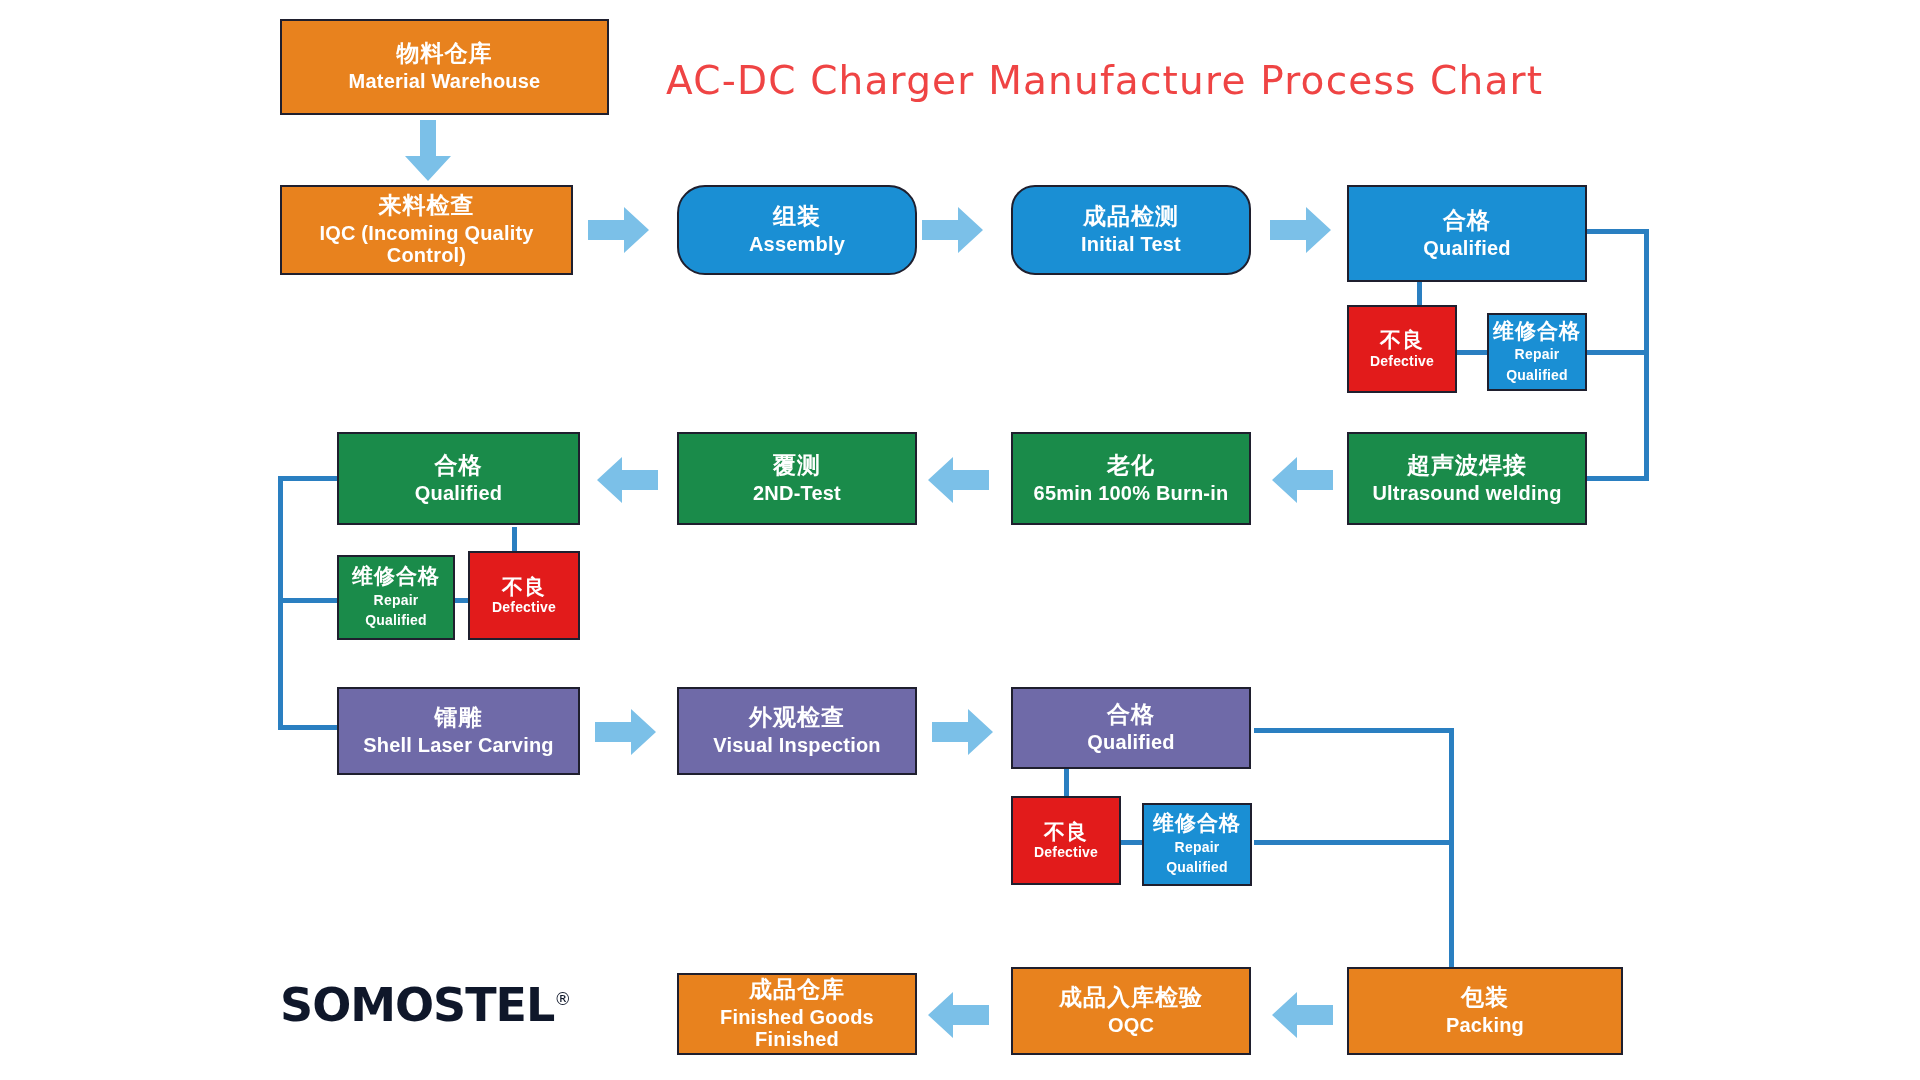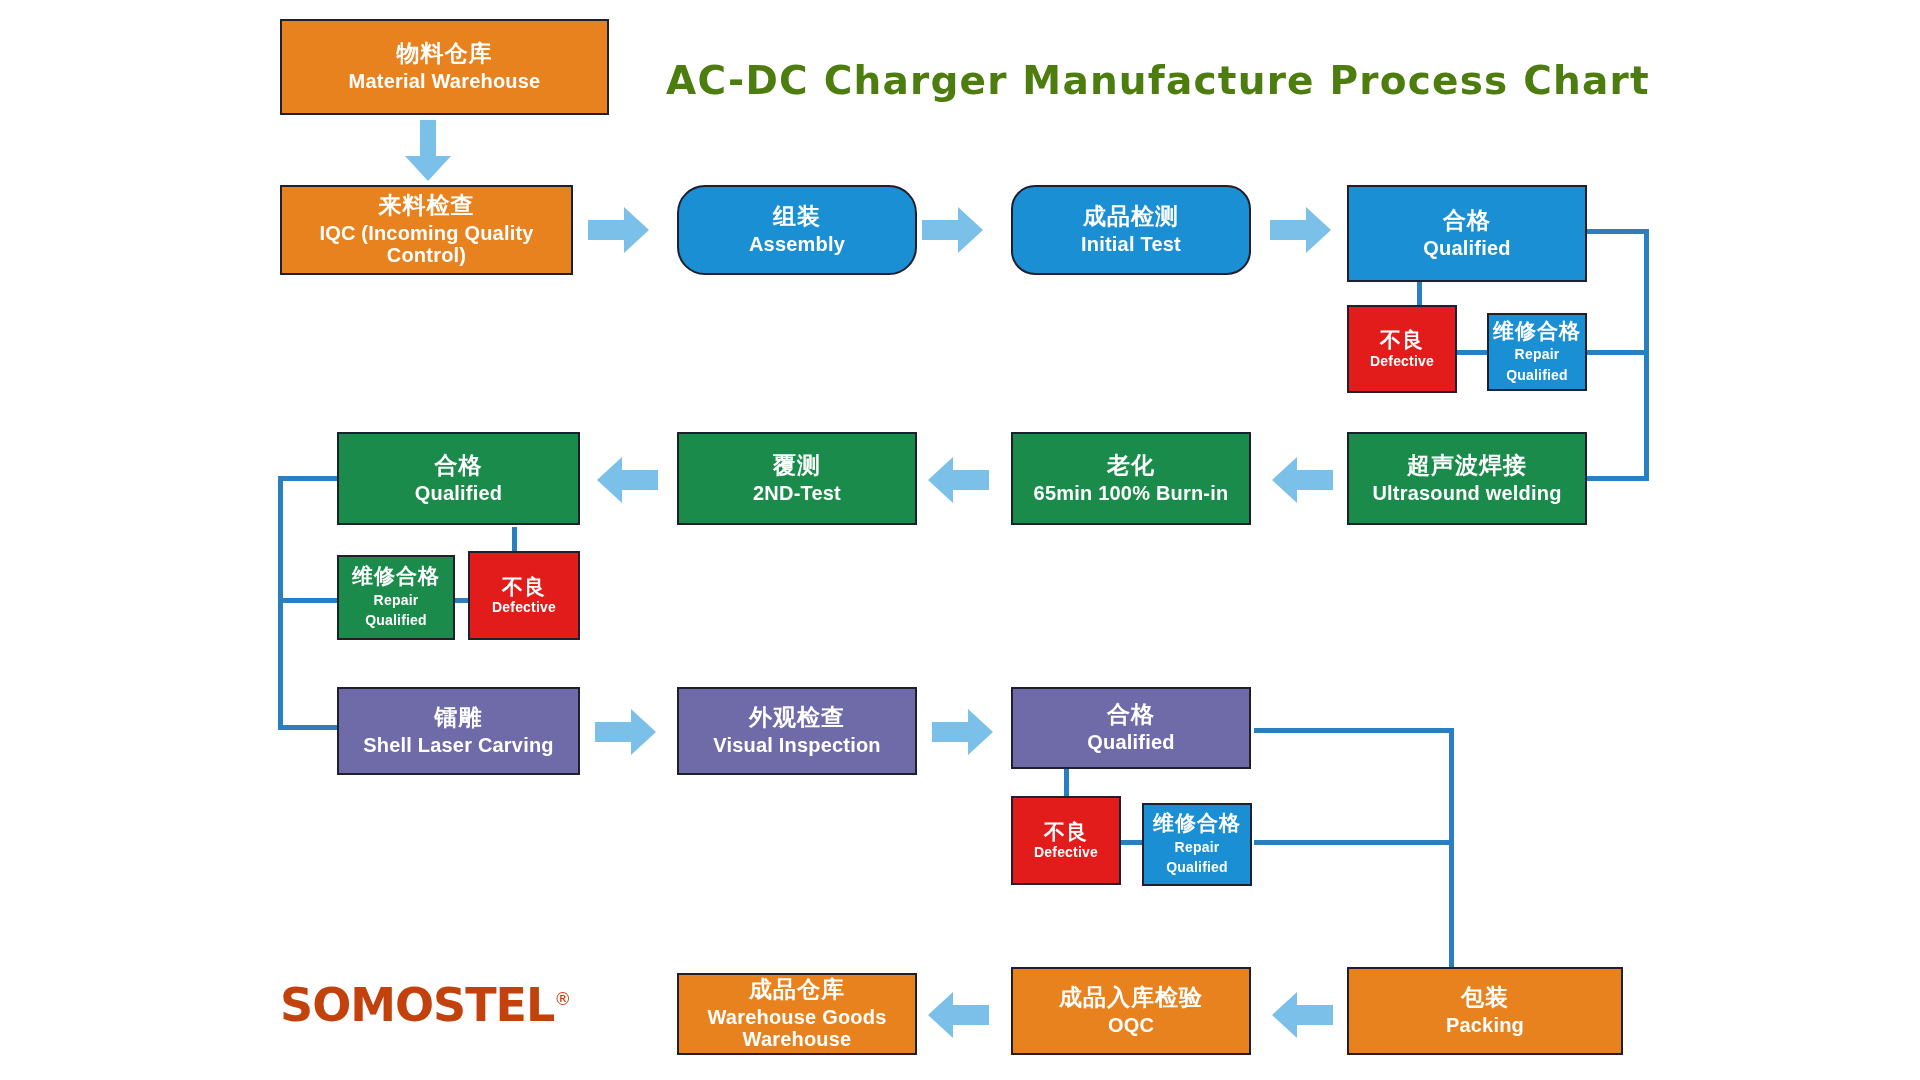--- a/index.html
+++ b/index.html
@@ -9,23 +9,23 @@
     font-family:"Liberation Sans","DejaVu Sans",sans-serif;
     overflow:hidden;
   }
   #stage{position:relative;width:1920px;height:1080px;}
 
   
   .chart-title{
     position:absolute;
     font-family:"DejaVu Sans","Liberation Sans",sans-serif;
     font-size:39px;
-    font-weight:700;
+    font-weight:400;
     letter-spacing:1.2px;
-    color:#4d7c0f;
+    color:#ef4444;
     white-space:nowrap;
   }
 
   
   .node{
     position:absolute;
     box-sizing:border-box;
     border:2px solid #1f1f2e;
     display:flex;
     flex-direction:column;
@@ -63,21 +63,21 @@
   
   .line{position:absolute;background:#2a7fc1;z-index:2;}
 
   
   .arrow{position:absolute;z-index:4;}
   .arrow svg{display:block;}
 
   
   .logo{
     position:absolute;
-    color:#c2410c;
+    color:#0f172a;
     font-family:"DejaVu Sans","Liberation Sans",sans-serif;
     font-size:46px;
     font-weight:700;
     letter-spacing:-1px;
     white-space:nowrap;
   }
   .logo .reg{
     font-size:17px;
     vertical-align:super;
     letter-spacing:0;
@@ -281,20 +281,20 @@
     <span class="en">Packing</span>
   </div>
 
   <div class="node big orange" style="left:1011px;top:967px;width:240px;height:88px;">
     <span class="cn">成品入库检验</span>
     <span class="en">OQC</span>
   </div>
 
   <div class="node big orange" style="left:677px;top:973px;width:240px;height:82px;">
     <span class="cn">成品仓库</span>
-    <span class="en">Warehouse Goods Warehouse</span>
+    <span class="en">Finished Goods Finished</span>
   </div>
 
   <div class="logo" style="left:280px;top:978px;">
     <span>SOMOSTEL</span><span class="reg">®</span>
   </div>
 
 </div>
 
 </body></html>

